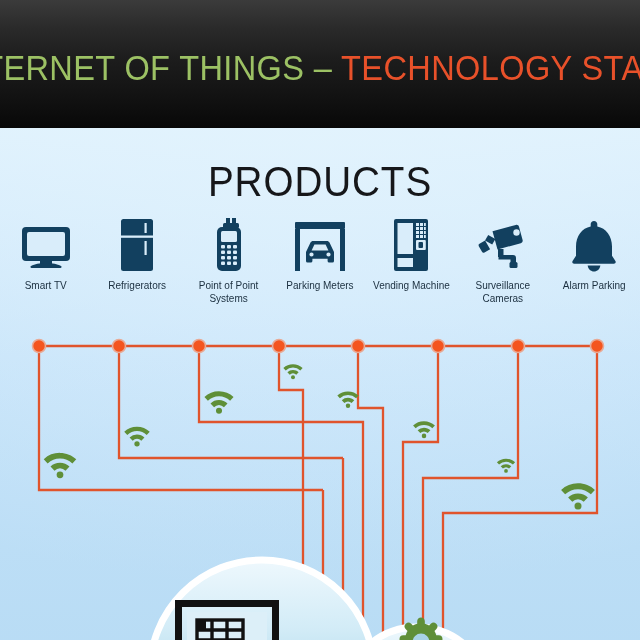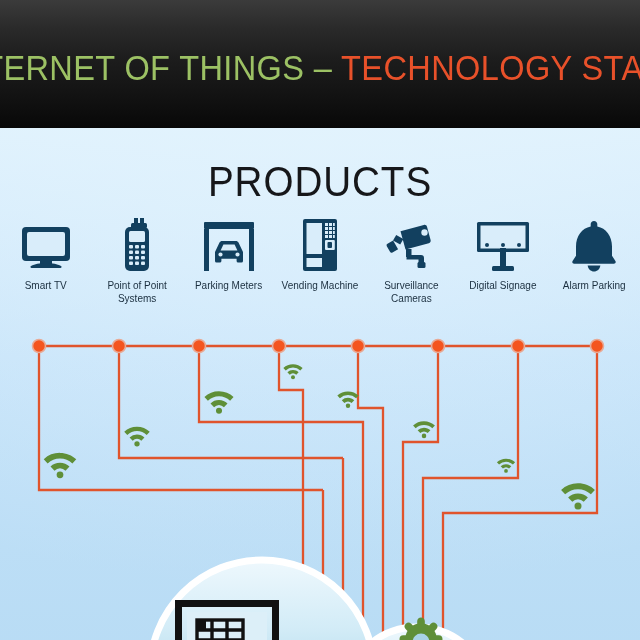--- a/index.html
+++ b/index.html
@@ -141,20 +141,33 @@
             <rect x="1" y="1" width="48" height="34" rx="4"></rect>
             <rect x="6" y="6" width="38" height="24" rx="2" fill="#d9edfa"></rect>
             <path d="M19 35h12v4H19z"></path>
             <path d="M10 40c4-2 8-3 15-3s11 1 15 3c1 .6.6 2-.6 2H10.6c-1.2 0-1.6-1.4-.6-2z"></path>
           </g>
         </svg>
       </div>
       <div class="product-label">Smart TV</div>
     </div>
 
+    <div class="product-cell">
+      <div class="product-icon">
+        <svg width="34" height="54" viewBox="0 0 34 54">
+          <g fill="#12405f">
+            <rect x="1" y="1" width="32" height="52" rx="2.5"></rect>
+            <rect x="1" y="17.5" width="32" height="2.3" fill="#d9edfa"></rect>
+            <rect x="24.5" y="5" width="2.2" height="10" fill="#d9edfa"></rect>
+            <rect x="24.5" y="23" width="2.2" height="14" fill="#d9edfa"></rect>
+          </g>
+        </svg>
+      </div>
+      <div class="product-label">Refrigerators</div>
+    </div>
 
     <div class="product-cell">
       <div class="product-icon">
         <svg width="32" height="54" viewBox="0 0 32 54">
           <g fill="#12405f">
             <rect x="13" y="0" width="4" height="7"></rect>
             <rect x="19" y="0" width="4" height="7"></rect>
             <rect x="10" y="5" width="16" height="5" rx="1.5"></rect>
             <rect x="4" y="9" width="24" height="44" rx="5"></rect>
             <rect x="8" y="13" width="16" height="11" rx="1.5" fill="#d9edfa"></rect>
@@ -234,36 +247,20 @@
             <circle cx="41.5" cy="10.5" r="3.2" fill="#d9edfa"></circle>
             <rect x="23" y="27" width="5.5" height="8"></rect>
             <path d="M23.5 33h14.5a3 3 0 0 1 3 3v6h-5.5v-4.5H23.5z"></path>
             <rect x="34.5" y="40" width="8" height="6" rx="1.5"></rect>
           </g>
         </svg>
       </div>
       <div class="product-label">Surveillance Cameras</div>
     </div>
 
-    <div class="product-cell">
-      <div class="product-icon">
-        <svg width="56" height="52" viewBox="0 0 56 52">
-          <g fill="#12405f">
-            <rect x="2" y="2" width="52" height="30" rx="1.5"></rect>
-            <rect x="5.5" y="5.5" width="45" height="23" fill="#d9edfa"></rect>
-            <circle cx="12" cy="25" r="2"></circle>
-            <circle cx="28" cy="25" r="2"></circle>
-            <circle cx="44" cy="25" r="2"></circle>
-            <rect x="25" y="28" width="6" height="20"></rect>
-            <rect x="17" y="46" width="22" height="5" rx="1.5"></rect>
-          </g>
-        </svg>
-      </div>
-      <div class="product-label">Digital Signage</div>
-    </div>
 
     <div class="product-cell">
       <div class="product-icon">
         <svg width="50" height="52" viewBox="0 0 50 52">
           <g fill="#12405f">
             <path d="M25 1c2 0 3.3 1.4 3.3 3.1v2.3C37 8 43 16 43 26.5v9.3l3.4 5.2c.8 1.2-.1 2.7-1.5 2.7H5.1c-1.4 0-2.3-1.5-1.5-2.7L7 35.8v-9.3C7 16 13 8 21.7 6.4V4.1C21.7 2.4 23 1 25 1z"></path>
             <path d="M18.6 45.5h12.8C30.8 49.2 28.2 51.5 25 51.5s-5.8-2.3-6.4-6z"></path>
           </g>
         </svg>
       </div>

